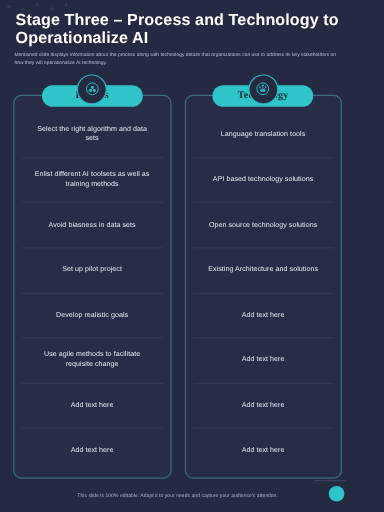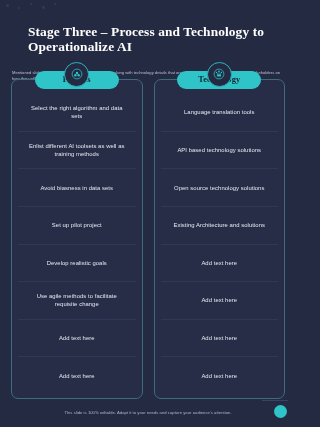--- a/index.html
+++ b/index.html
@@ -65,27 +65,27 @@
     background: #394260;
   }
 
   .header {
     position: absolute;
     left: 12px;
     top: 9px;
     right: 12px;
   }
   .title {
-    font-family: Liberation Serif, serif;
+    font-family: Liberation Sans, sans-serif;
     font-weight: bold;
     font-size: 13.4px;
     line-height: 14.6px;
     color: #ffffff;
     letter-spacing: .1px;
-    margin: 16px;
+    margin: 1px;
   }
   .subtitle {
     margin: 4px 0 0 0;
     font-size: 4.1px;
     line-height: 5.6px;
     color: #b9c0d4;
     letter-spacing: .02px;
     max-width: 272px;
   }
 

